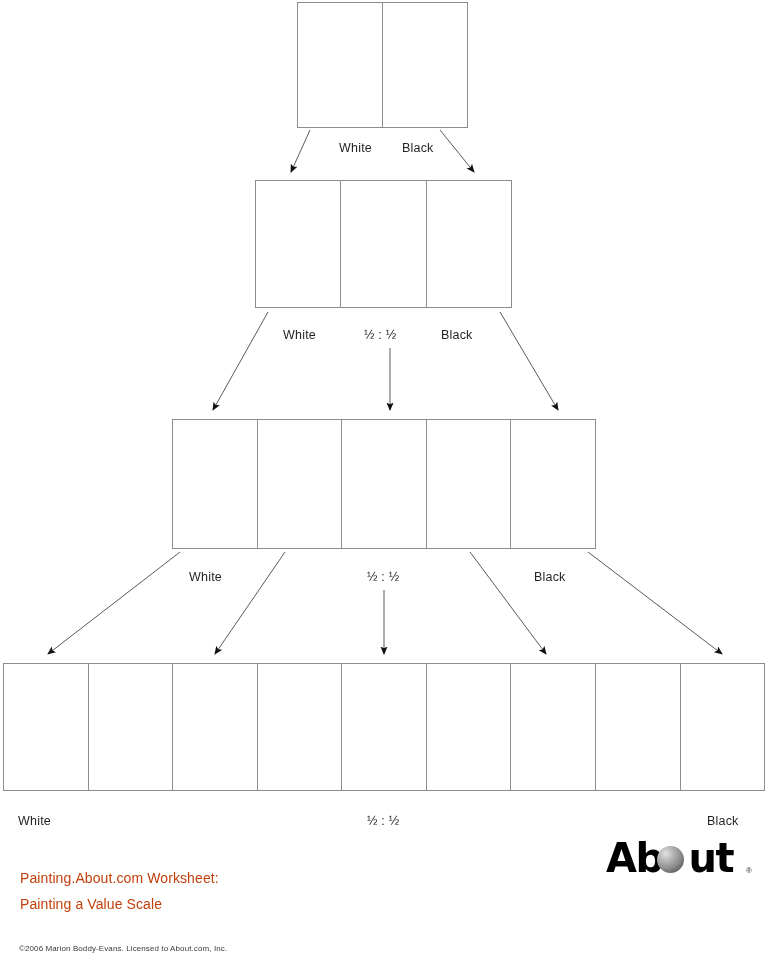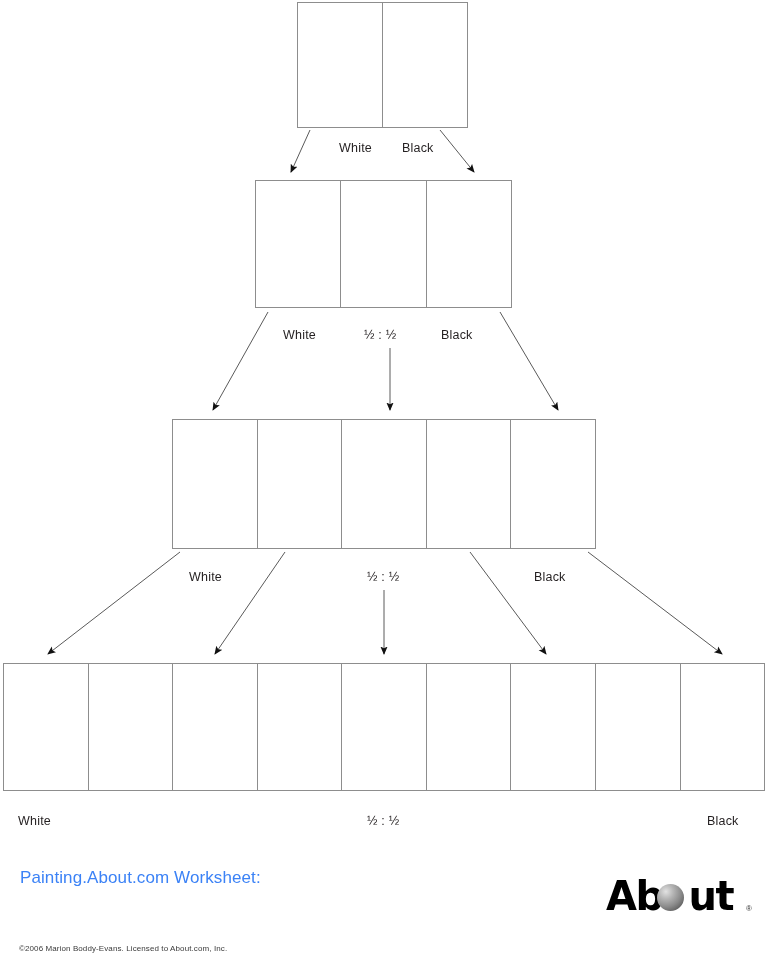--- a/index.html
+++ b/index.html
@@ -77,42 +77,42 @@
   
   #lbl-4-white { left: 18px;  top: 814px; }
   #lbl-4-half  { left: 367px; top: 814px; }
   #lbl-4-black { left: 707px; top: 814px; }
 
   
   #footer-title {
     position: absolute;
     left: 20px;
     top: 865px;
-    font-size: 17px;
+    font-size: 14px;
     line-height: 26px;
-    color: #3b82f6;
+    color: #c2410c;
     letter-spacing: 0.1px;
   }
   #footer-title div { white-space: nowrap; }
   #copyright {
     position: absolute;
     left: 19px;
     top: 944px;
     font-size: 8px;
     line-height: 10px;
     color: #3a3a3a;
     letter-spacing: 0.1px;
     white-space: nowrap;
   }
 
   
   #about-logo {
     position: absolute;
     left: 606px;
-    top: 874px;
+    top: 836px;
     width: 150px;
     height: 44px;
   }
   #about-logo .wordmark {
     position: absolute;
     left: 0; top: 0;
     font-family: "DejaVu Sans", sans-serif;
     font-weight: bold;
     font-size: 40px;
     line-height: 44px;
@@ -202,20 +202,21 @@
     <div class="scale-cell"></div>
     <div class="scale-cell"></div>
     <div class="scale-cell"></div>
   </div>
   <div class="lbl" id="lbl-4-white">White</div>
   <div class="lbl" id="lbl-4-half">½ : ½</div>
   <div class="lbl" id="lbl-4-black">Black</div>
 
   <div id="footer-title">
     <div>Painting.About.com Worksheet:</div>
+    <div>Painting a Value Scale</div>
   </div>
 
   <div id="copyright">©2006 Marion Boddy-Evans. Licensed to About.com, Inc.</div>
 
   <div id="about-logo">
     <div class="wordmark"><span>Ab</span><span style="visibility:hidden">o</span><span>ut</span></div>
     <div class="sphere"></div>
     <div class="reg">®</div>
   </div>
 

